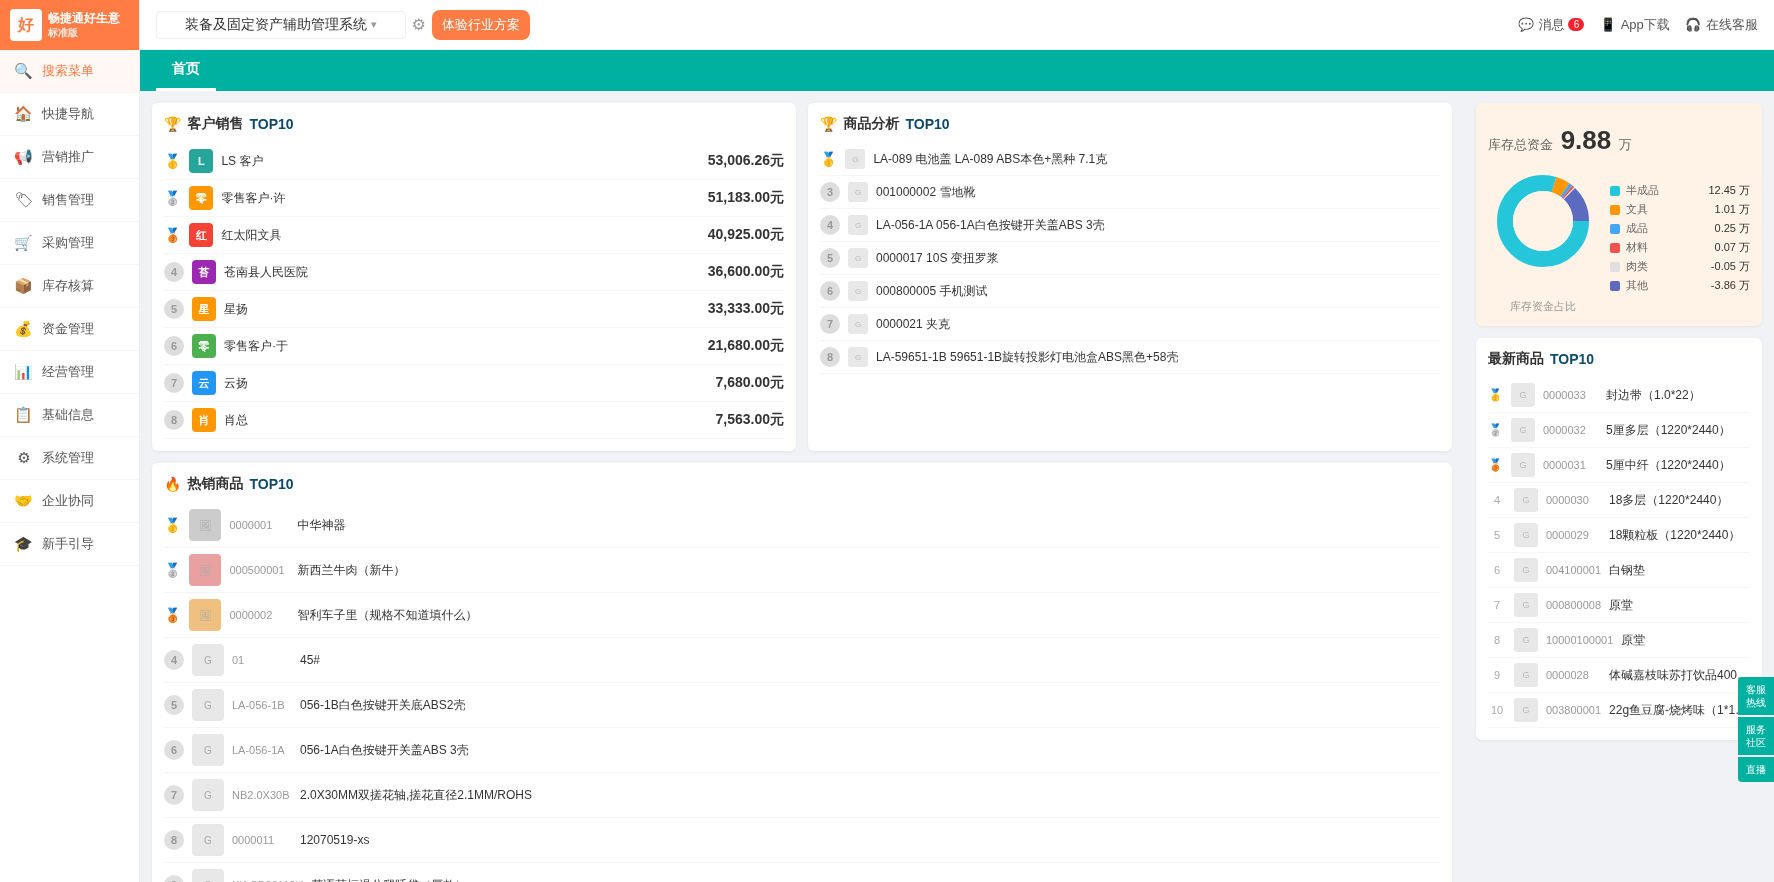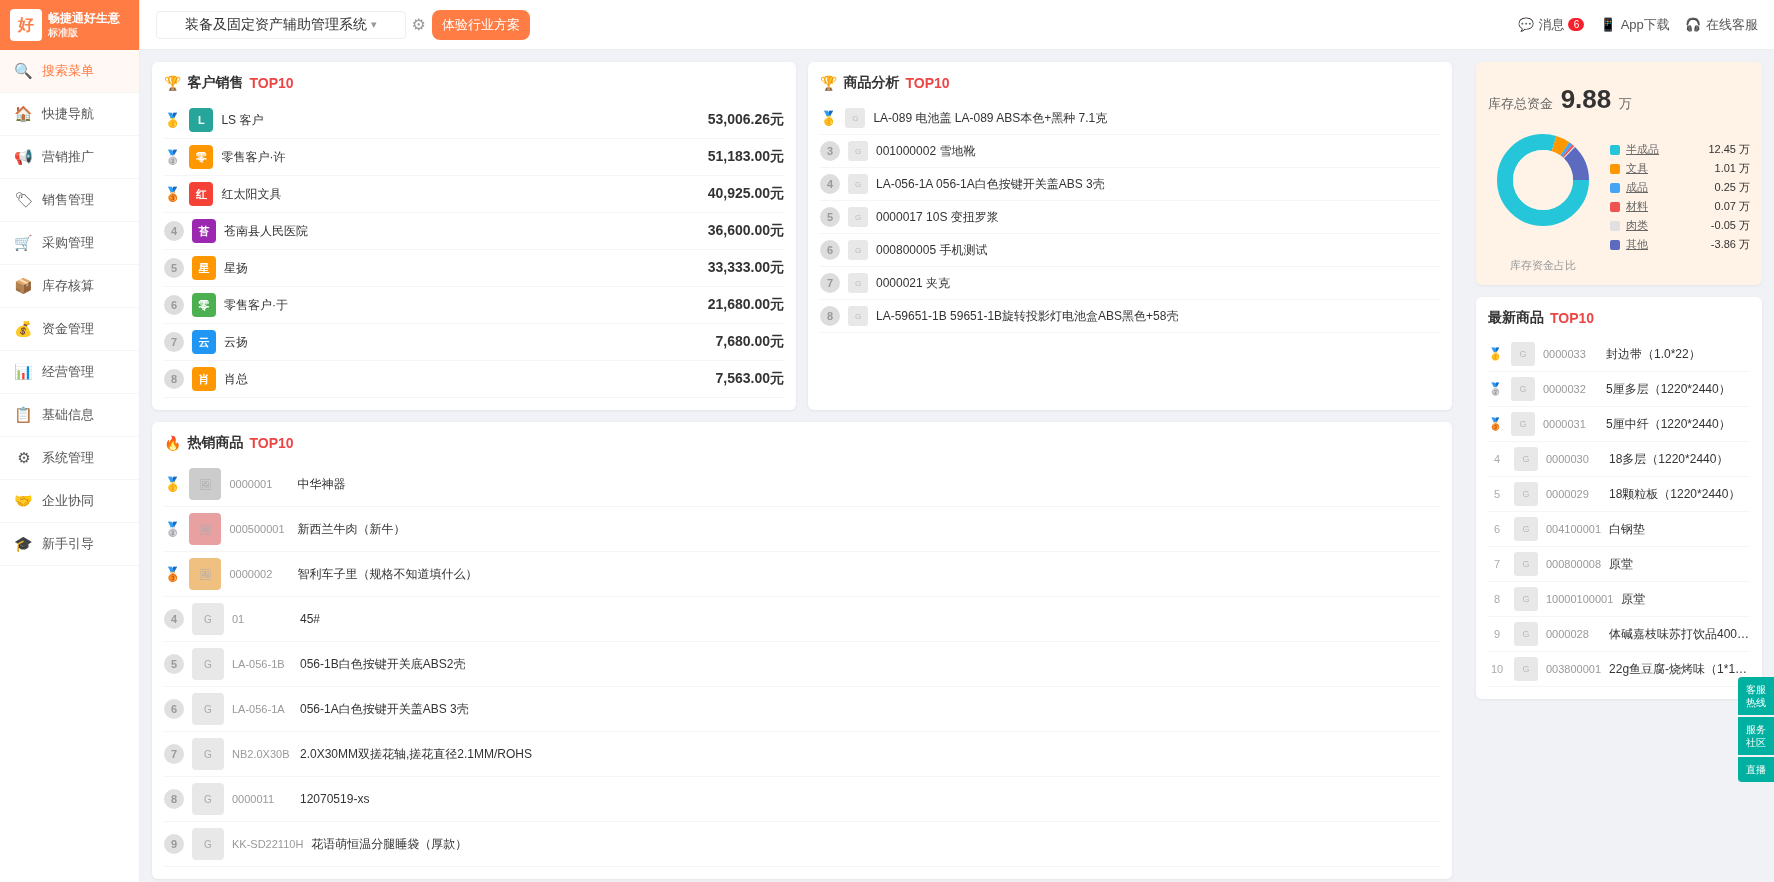--- a/index.html
+++ b/index.html
@@ -167,21 +167,21 @@
     .section-title {
       font-size: 14px;
       font-weight: bold;
       color: #333;
       margin-bottom: 10px;
       display: flex;
       align-items: center;
       gap: 6px;
     }
     .section-title .top10-badge {
-      color: #ef4444;
+      color: #0c4a6e;
       font-weight: bold;
     }
 
     
     .rank-list { list-style: none; }
     .rank-item {
       display: flex;
       align-items: center;
       padding: 6px 0;
       gap: 8px;
@@ -266,21 +266,21 @@
       gap: 6px;
       margin-bottom: 4px;
       font-size: 11px;
     }
     .legend-dot {
       width: 10px;
       height: 10px;
       border-radius: 2px;
       flex-shrink: 0;
     }
-    .legend-name { flex: 1; color: #666; text-decoration: underline; }
+    .legend-name { flex: 1; color: #666; }
     .legend-value { color: #333; font-size: 11px; }
     .chart-label { font-size: 11px; color: #999; text-align: center; margin-top: 20px; }
 
     
     .new-product-item {
       display: flex;
       align-items: center;
       padding: 5px 0;
       gap: 8px;
       border-bottom: 1px solid #f5f5f5;
@@ -433,20 +433,23 @@
         <span>📱</span>
         <span>App下载</span>
       </div>
       <div class="header-right-item">
         <span>🎧</span>
         <span>在线客服</span>
       </div>
     </div>
   </div>
 
+  <div class="nav-tabs">
+    <div class="nav-tab active">首页</div>
+  </div>
 
   <div class="content">
 
     <div class="main-content">
 
       <div class="two-col">
 
         <div class="card" style="flex:1;">
           <div class="section-title">
             <span>🏆</span>

